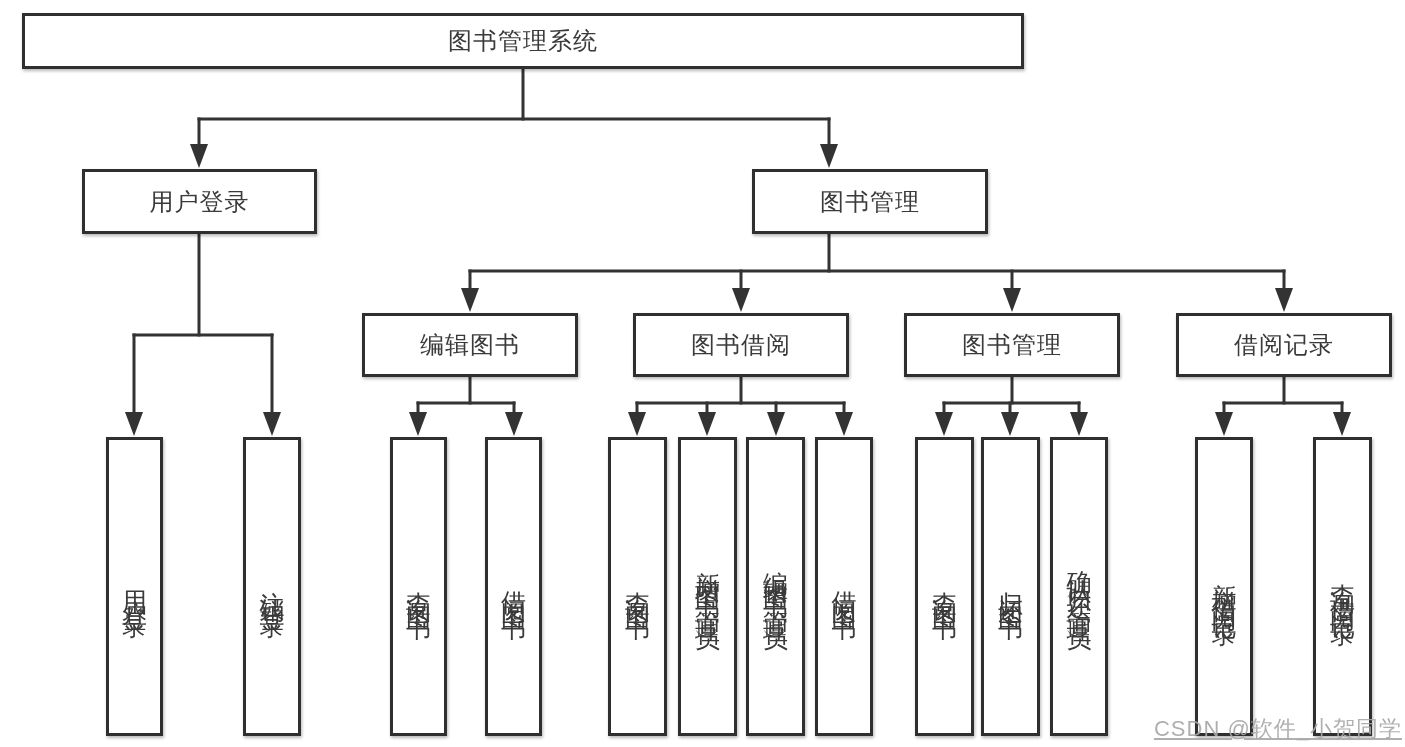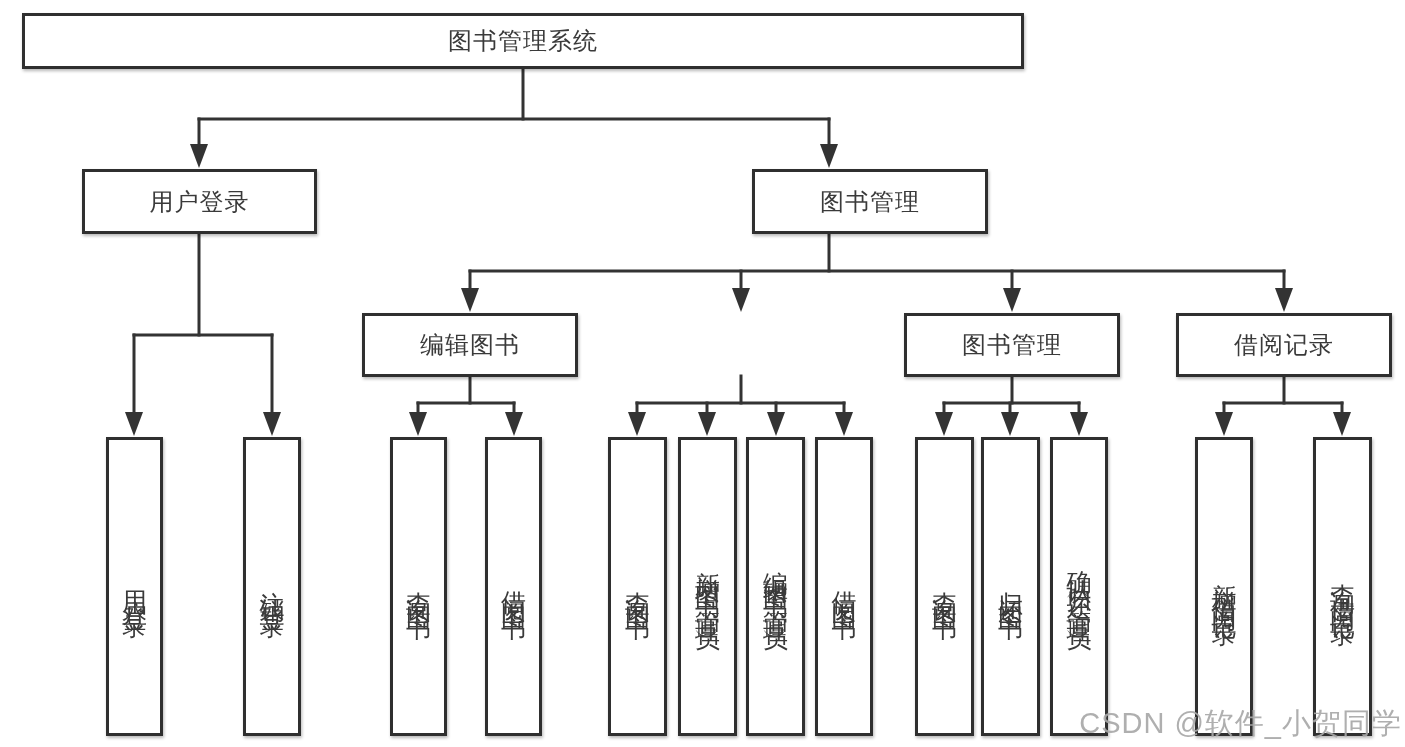--- a/index.html
+++ b/index.html
@@ -17,22 +17,22 @@
     color:#3a3a3a;
   }
   .nh{font-size:24px;letter-spacing:1px;white-space:nowrap;}
   .nv{font-size:25px;}
   .nv .vt{
     writing-mode:vertical-rl;text-orientation:mixed;
     letter-spacing:8px;line-height:1;white-space:nowrap;
   }
   .watermark{
     position:absolute;right:3px;bottom:3px;z-index:3;
-    font-size:29px;color:rgba(168,168,168,0.92);
-    letter-spacing:1px;white-space:nowrap;
+    font-size:22px;color:rgba(168,168,168,0.92);
+    letter-spacing:1px;white-space:nowrap;text-decoration:underline;
   }
 </style>
 </head>
 <body>
 
 <div class="stage">
 
   <svg class="wires" width="1405" height="747" viewBox="0 0 1405 747">
       <line x1="523" y1="67" x2="523" y2="119" stroke="#333333" stroke-width="3" stroke-linecap="square"></line>
       <line x1="199" y1="119" x2="829" y2="119" stroke="#333333" stroke-width="3" stroke-linecap="square"></line>
@@ -87,20 +87,21 @@
       <line x1="1342" y1="403" x2="1342" y2="420" stroke="#333333" stroke-width="3" stroke-linecap="square"></line>
       <polygon points="1342,436 1333,412 1351,412" fill="#333333"></polygon>
     </svg>
 
   <div class="node nh" style="left:22px;top:13px;width:1002px;height:56px">图书管理系统</div>
 
   <div class="node nh" style="left:82px;top:169px;width:235px;height:65px">用户登录</div>
   <div class="node nh" style="left:752px;top:169px;width:236px;height:65px">图书管理</div>
 
   <div class="node nh" style="left:362px;top:313px;width:216px;height:64px">编辑图书</div>
+  <div class="node nh" style="left:633px;top:313px;width:216px;height:64px">图书借阅</div>
   <div class="node nh" style="left:904px;top:313px;width:216px;height:64px">图书管理</div>
   <div class="node nh" style="left:1176px;top:313px;width:216px;height:64px">借阅记录</div>
 
   <div class="node nv" style="left:106px;top:437px;width:57px;height:299px">
     <span class="vt">用户登录</span>
     </div>
   <div class="node nv" style="left:243px;top:437px;width:58px;height:299px">
     <span class="vt">注销登录</span>
     </div>
 

